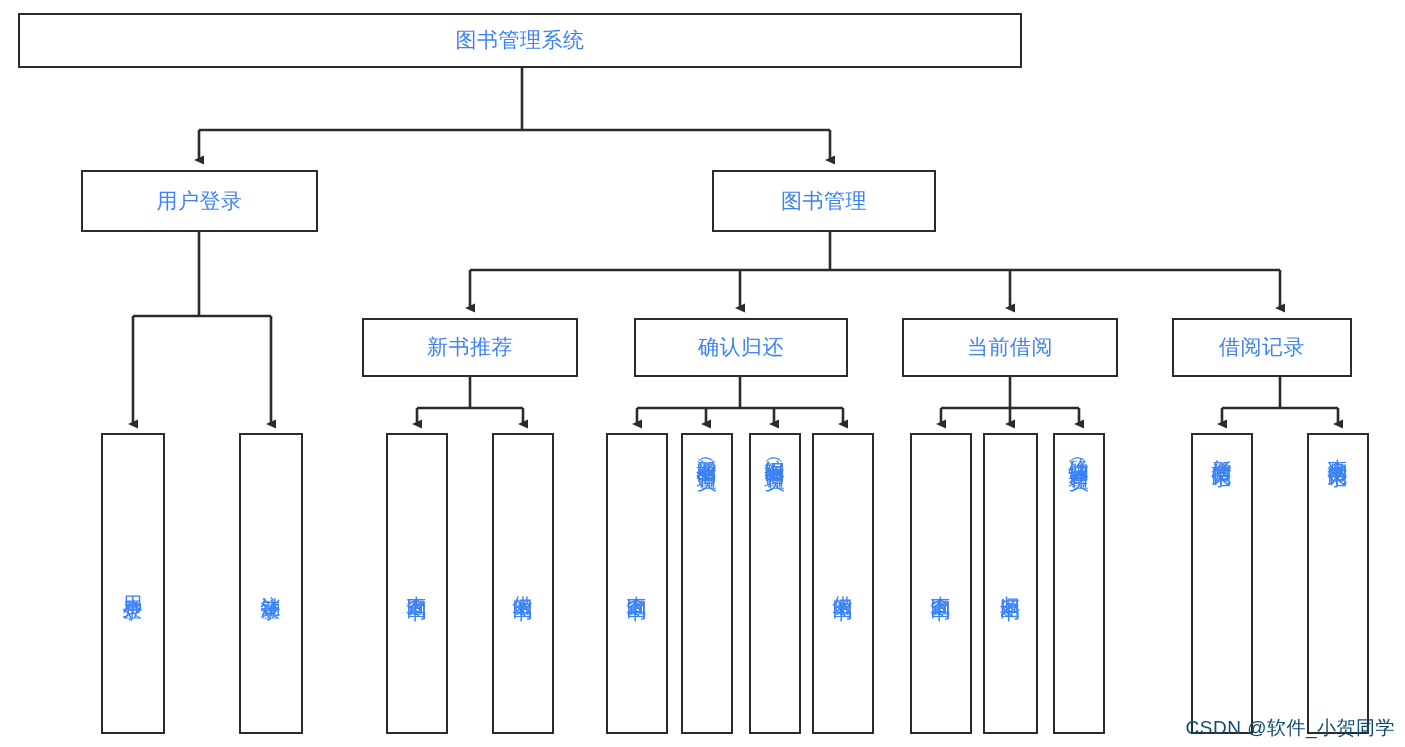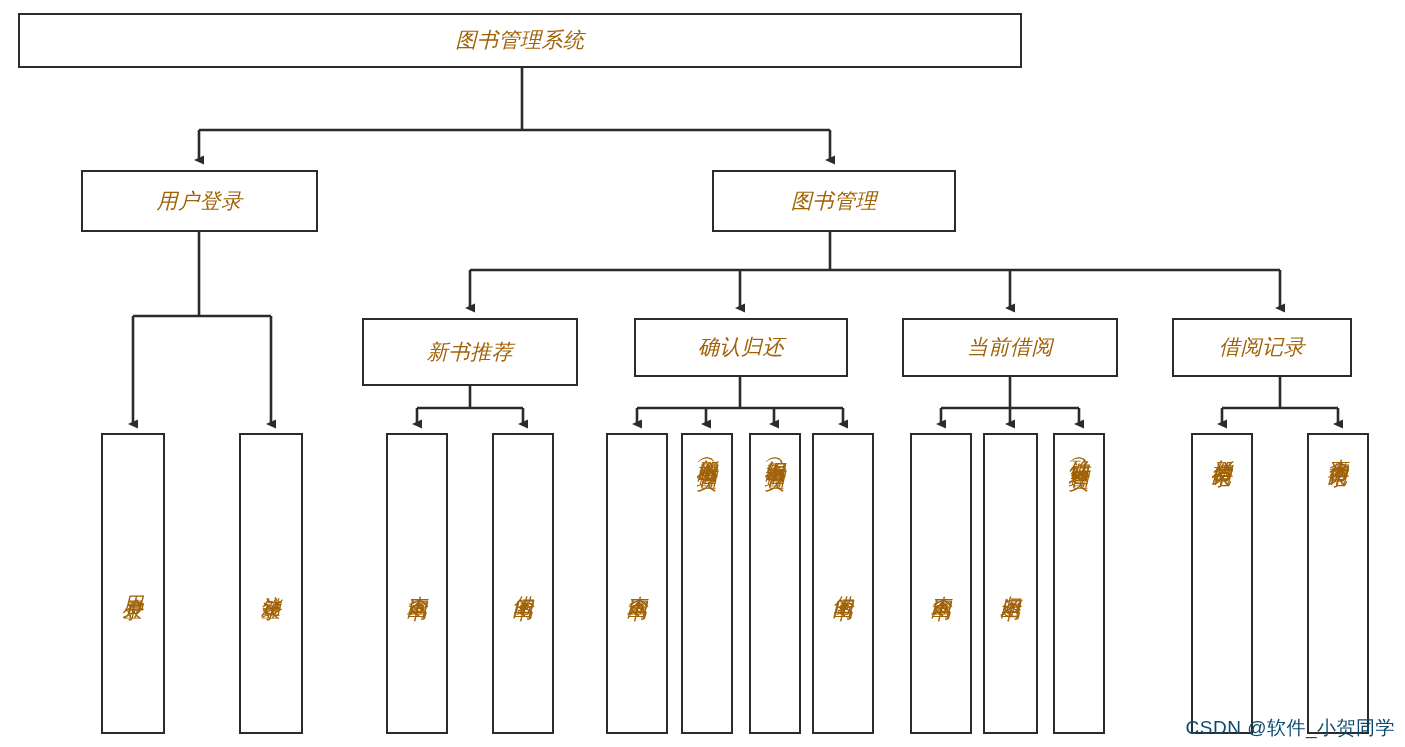--- a/index.html
+++ b/index.html
@@ -35,22 +35,21 @@
     display: flex;
     align-items: center;
     justify-content: center;
     color: #1a1a1a;
   }
   .node-label {
     font-size: 21px;
     line-height: 1.15;
     letter-spacing: 0.5px;
     white-space: nowrap;
-    color: #a16207;
-    font-style: italic;
+    color: #3b82f6;
   }
   .node.leaf {
     align-items: flex-start;
     justify-content: center;
     padding-top: 8px;
   }
   .node.leaf .node-label {
     writing-mode: vertical-rl;
     text-orientation: upright;
     font-size: 20px;
@@ -129,25 +128,25 @@
     </g>
   </svg>
 
   <div class="node" style="left:18px; top:13px; width:1004px; height:55px;">
     <span class="node-label">图书管理系统</span>
   </div>
 
   <div class="node" style="left:81px; top:170px; width:237px; height:62px;">
     <span class="node-label">用户登录</span>
   </div>
-  <div class="node" style="left:712px; top:170px; width:244px; height:62px;">
+  <div class="node" style="left:712px; top:170px; width:224px; height:62px;">
     <span class="node-label">图书管理</span>
   </div>
 
-  <div class="node" style="left:362px; top:318px; width:216px; height:68px;">
+  <div class="node" style="left:362px; top:318px; width:216px; height:59px;">
     <span class="node-label">新书推荐</span>
   </div>
   <div class="node" style="left:634px; top:318px; width:214px; height:59px;">
     <span class="node-label">确认归还</span>
   </div>
   <div class="node" style="left:902px; top:318px; width:216px; height:59px;">
     <span class="node-label">当前借阅</span>
   </div>
   <div class="node" style="left:1172px; top:318px; width:180px; height:59px;">
     <span class="node-label">借阅记录</span>

